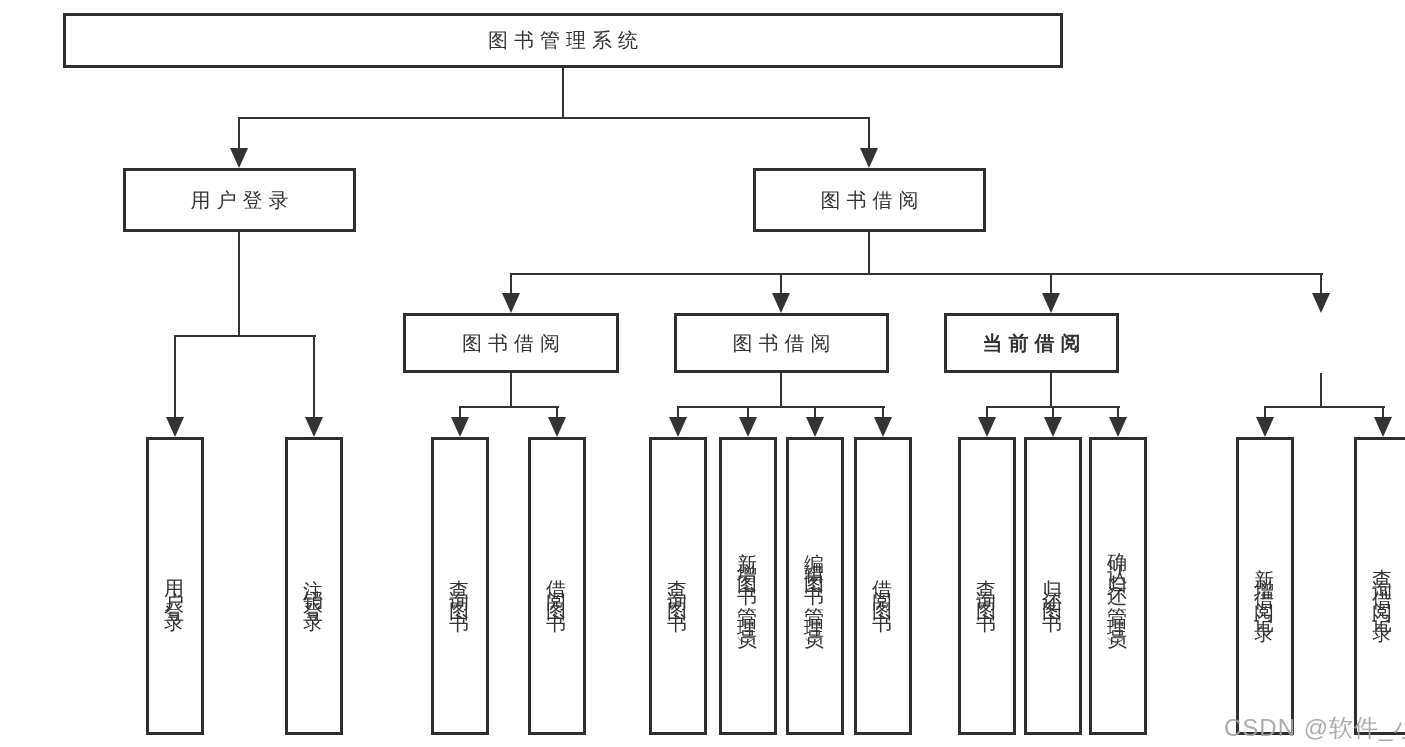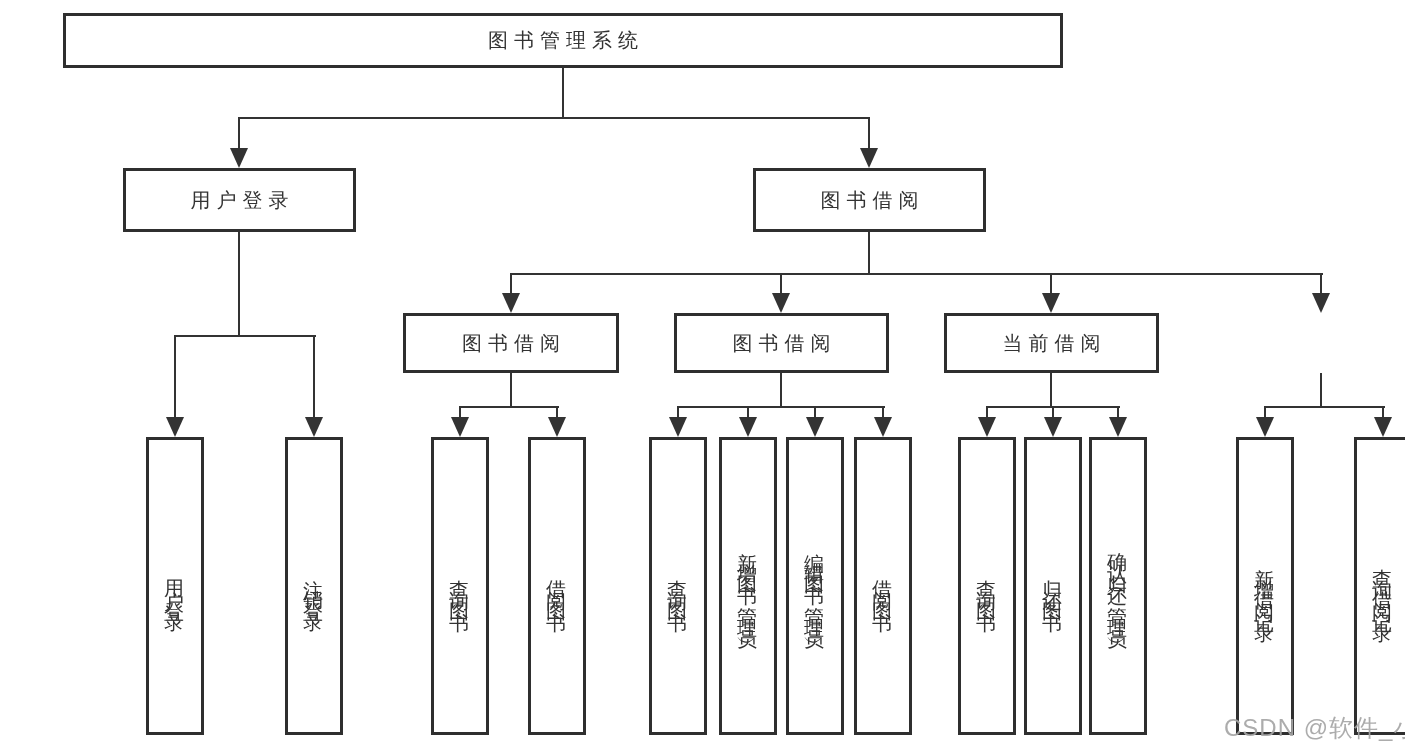--- a/index.html
+++ b/index.html
@@ -100,21 +100,21 @@
   <div class="arrow" style="left:1001px;top:293px;"></div>
   <div class="vline" style="left:1279px;top:273px;height:22px;"></div>
   <div class="arrow" style="left:1271px;top:293px;"></div>
 
   <div class="box" style="left:362px;top:313px;width:216px;height:60px;">
     <span class="hlabel">图书借阅</span>
   </div>
   <div class="box" style="left:633px;top:313px;width:215px;height:60px;">
     <span class="hlabel">图书借阅</span>
   </div>
-  <div class="box" style="left:903px;top:313px;width:215px;height:60px;">
+  <div class="box" style="left:903px;top:313px;width:175px;height:60px;font-weight:bold;">
     <span class="hlabel">当前借阅</span>
   </div>
 
   <div class="vline" style="left:469px;top:373px;height:35px;"></div>
   <div class="vline" style="left:739px;top:373px;height:35px;"></div>
   <div class="vline" style="left:1009px;top:373px;height:35px;"></div>
   <div class="vline" style="left:1279px;top:373px;height:35px;"></div>
 
   <div class="hline" style="left:418px;top:406px;width:100px;"></div>
   <div class="hline" style="left:636px;top:406px;width:208px;"></div>

